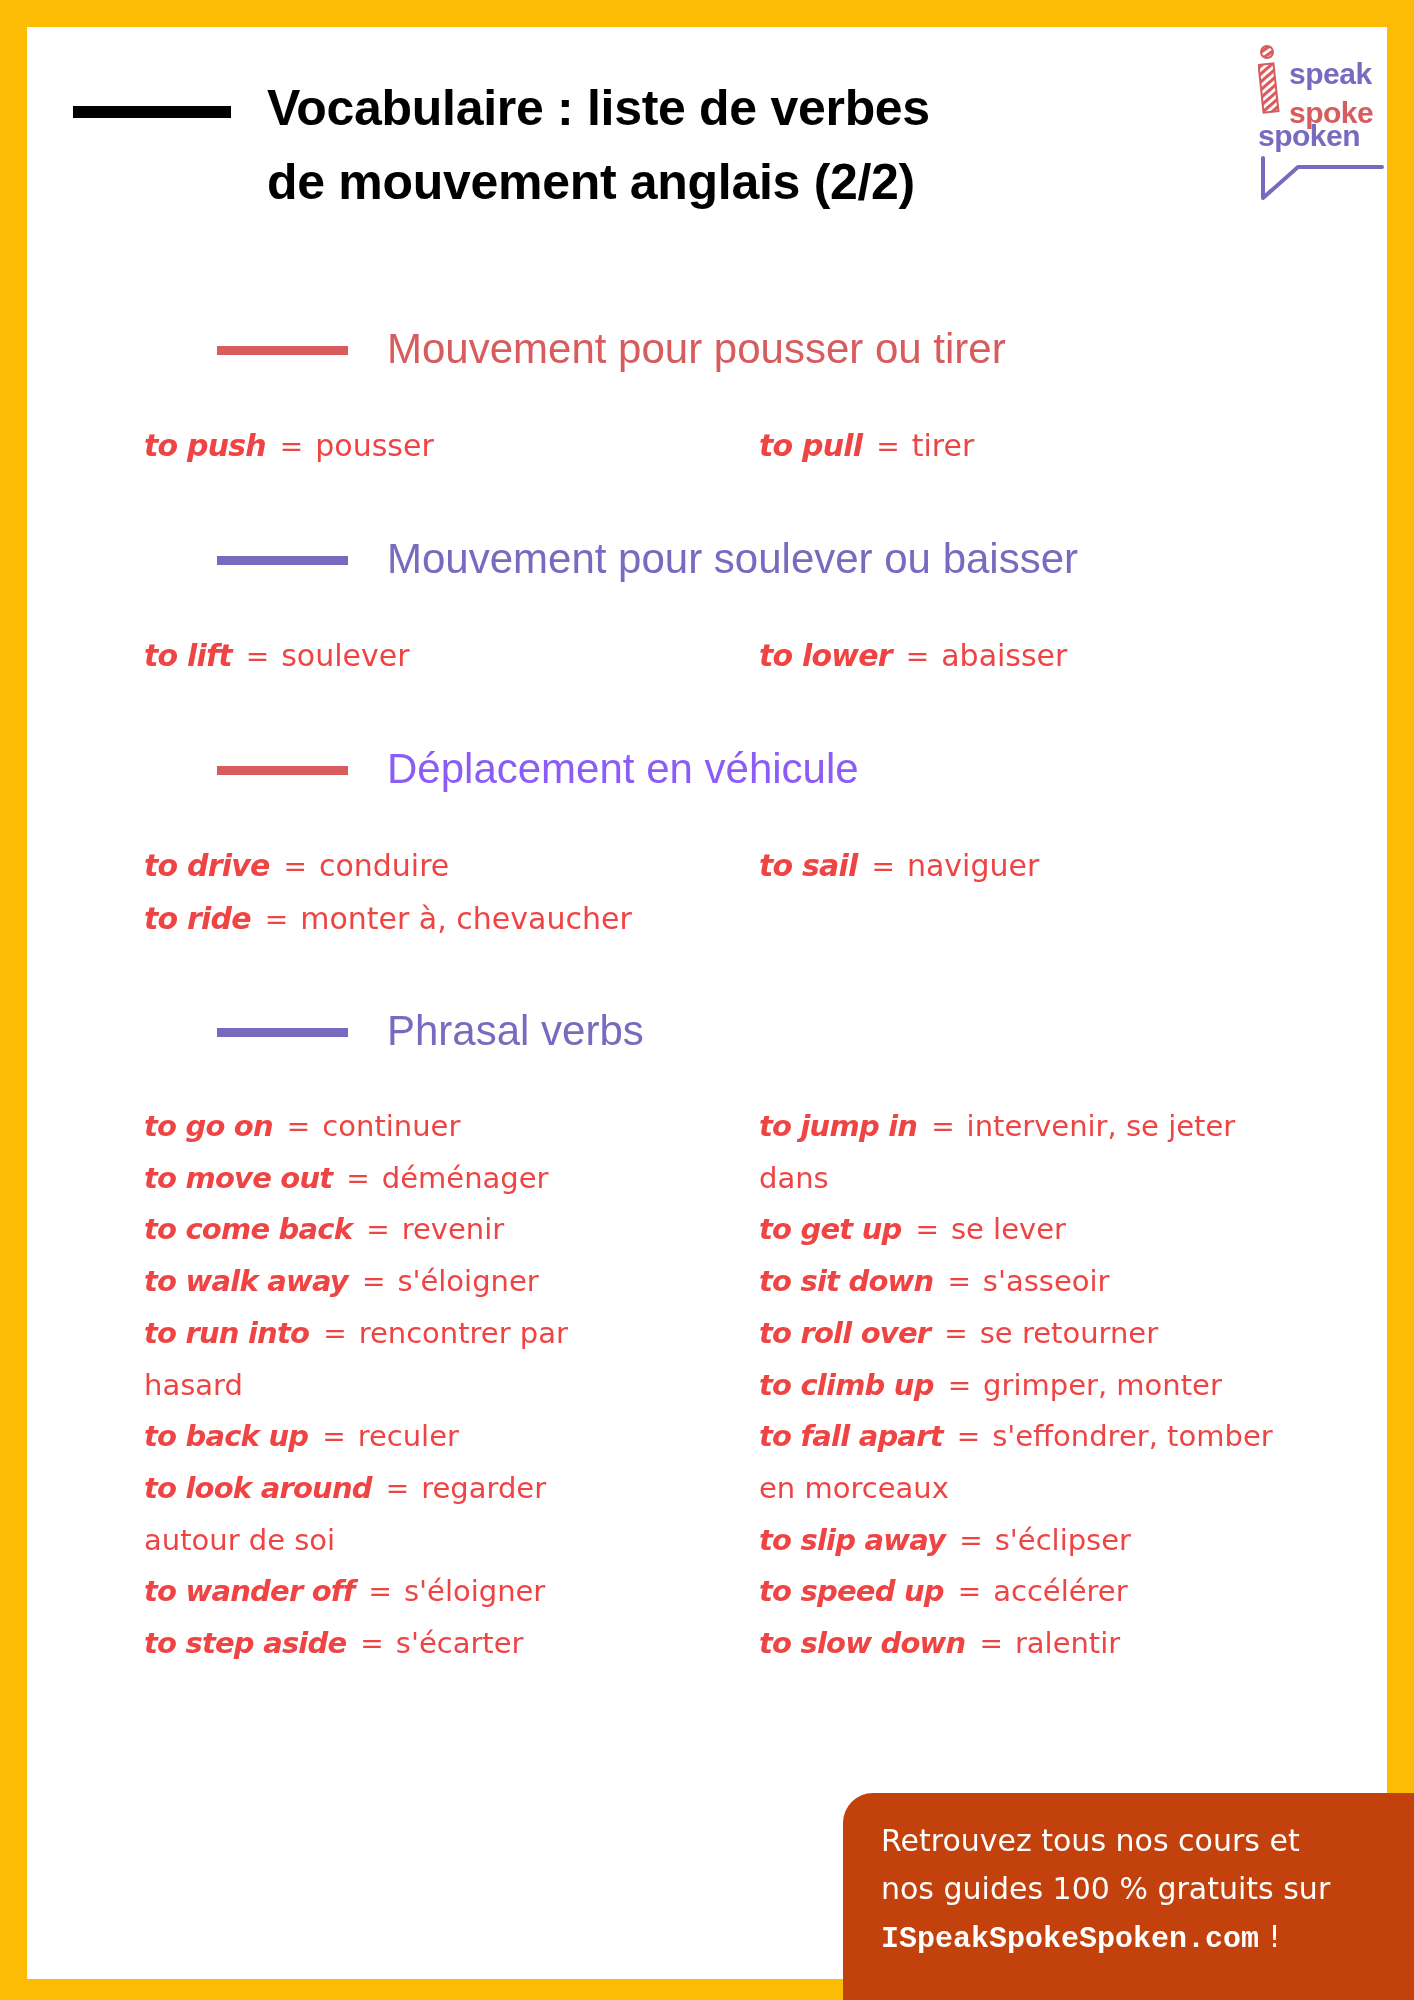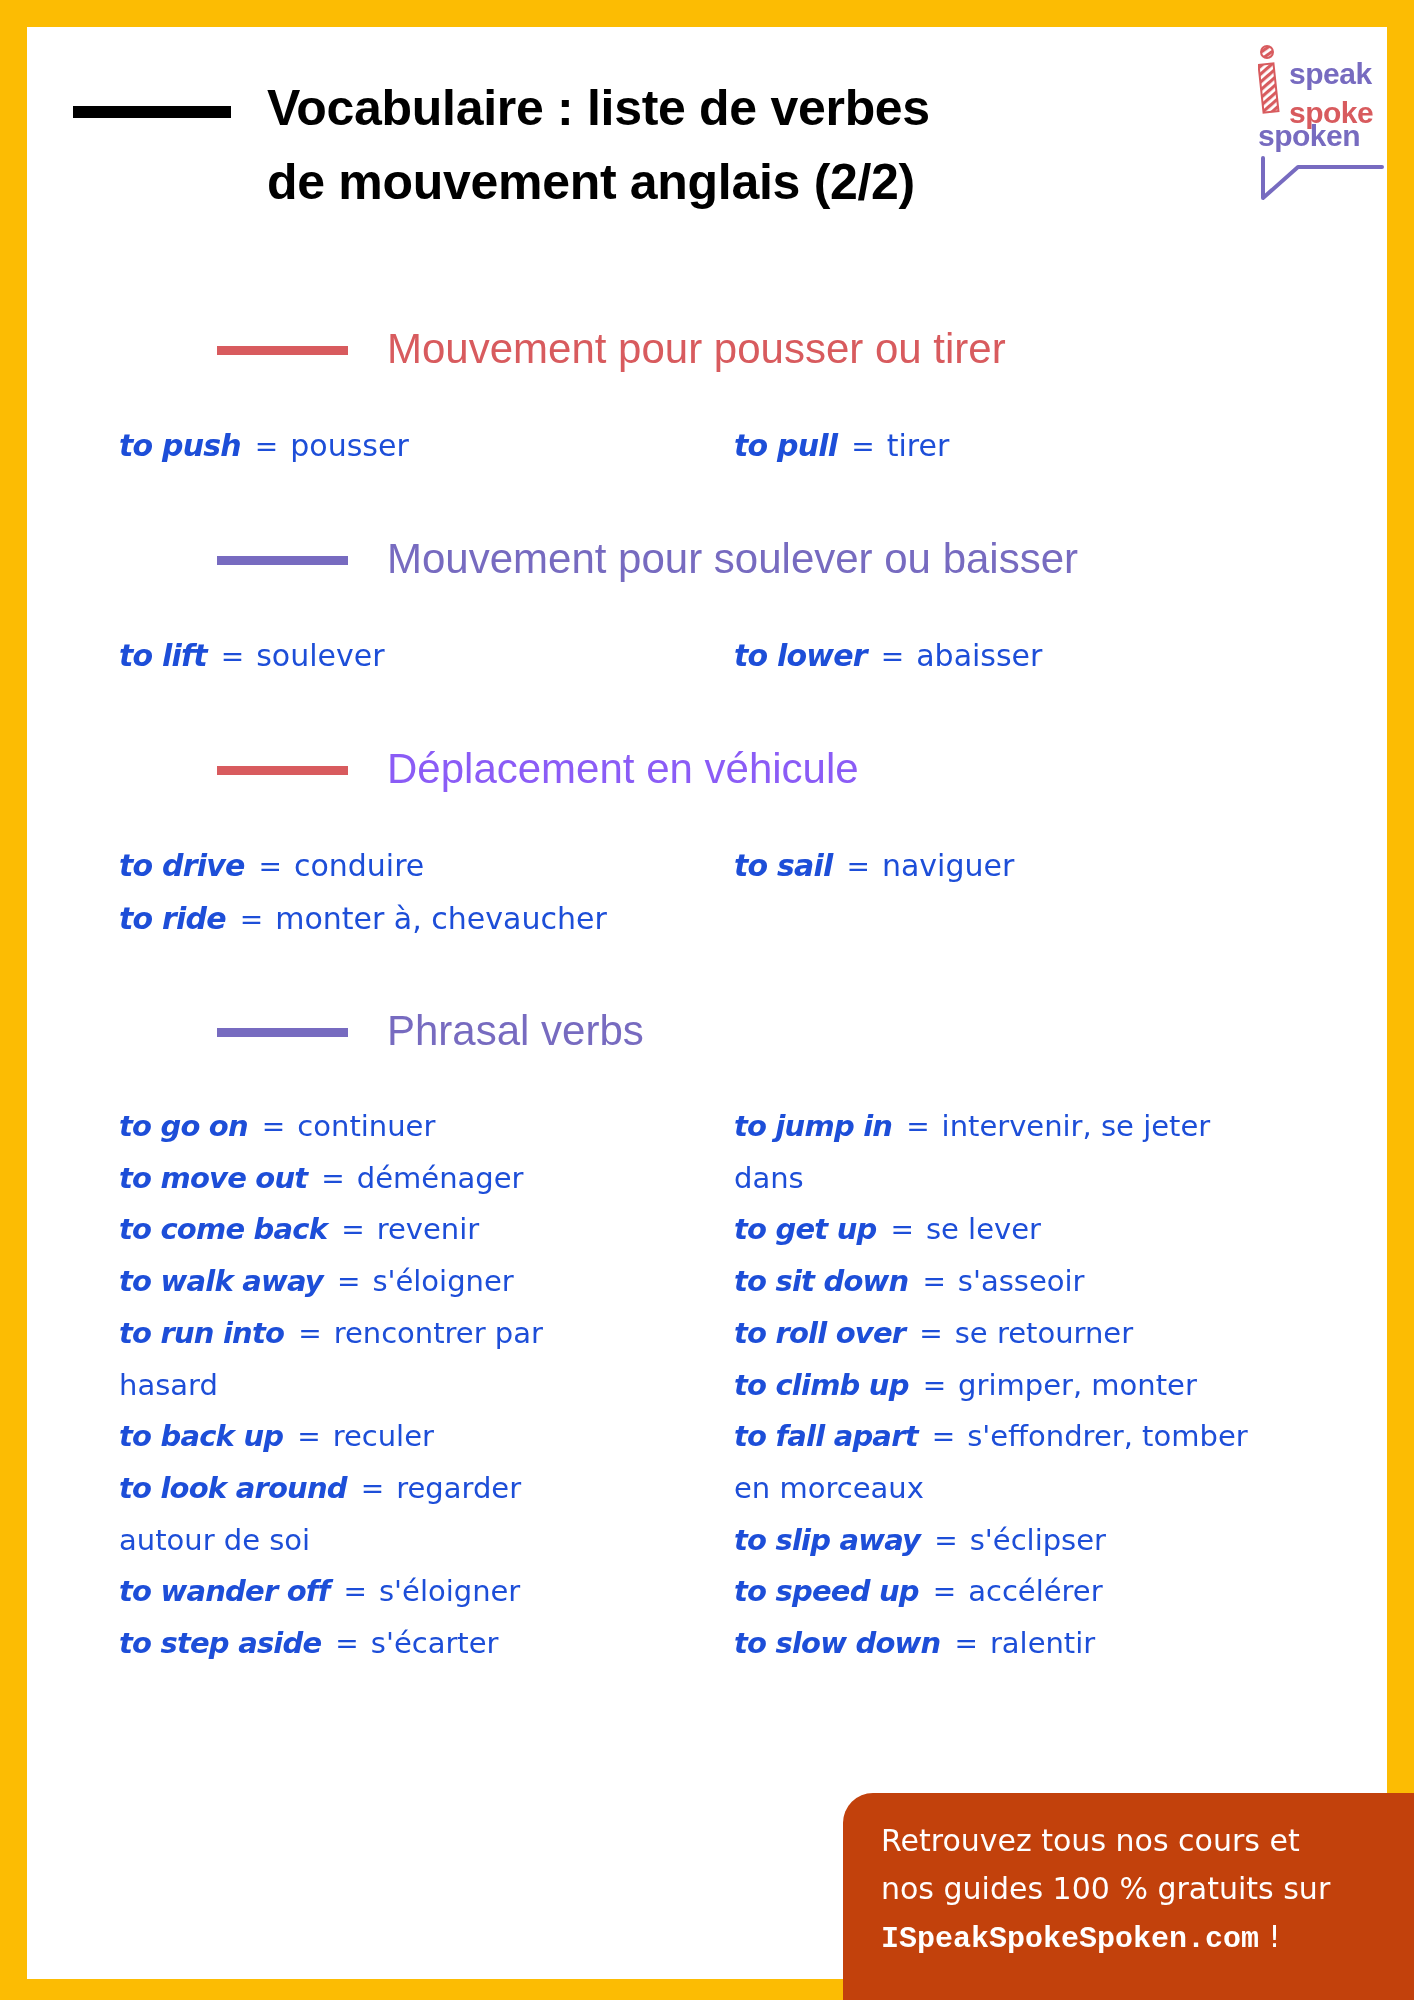--- a/index.html
+++ b/index.html
@@ -65,21 +65,22 @@
       white-space: nowrap;
     }
     .col {
       position: absolute;
       width: 530px;
     }
     .entry {
       font-family: "DejaVu Sans", sans-serif;
       font-size: 30px;
       line-height: 51.7px;
-      color: #1d4ed8;
+      color: #ef4444;
+      margin-left: 25px;
     }
     .entry .en {
       font-family: "DejaVu Sans", sans-serif;
       font-weight: bold;
       font-style: italic;
       letter-spacing: -0.8px;
     }
     .entry .eq { padding: 0 12px 0 14px; font-size: 28px; }
     .entry .fr { font-weight: normal; }
     .compact .entry { font-size: 29px; }

